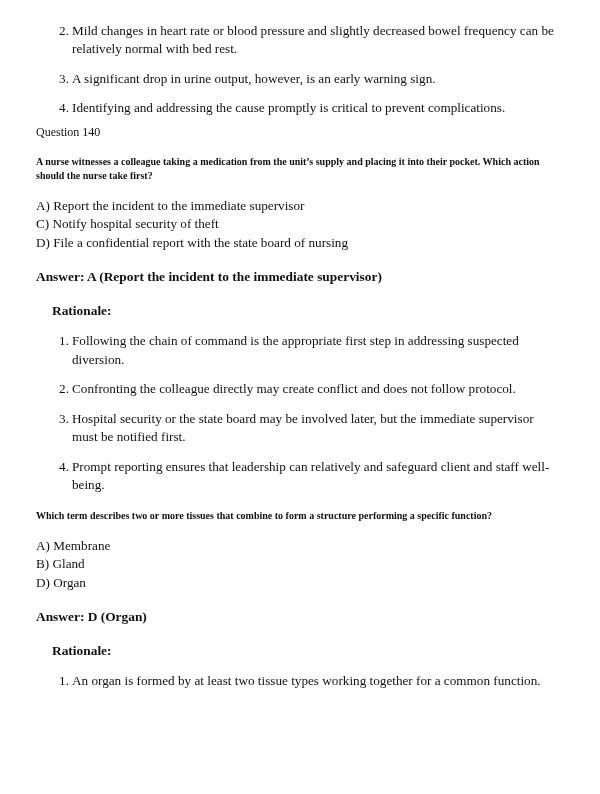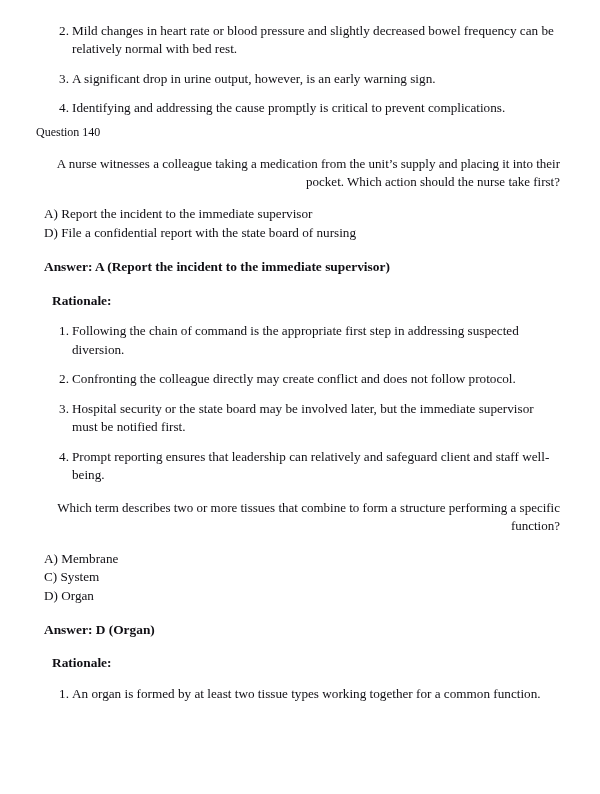--- a/index.html
+++ b/index.html
@@ -59,47 +59,47 @@
   
   .q-heading {
     font-weight: normal;
     font-size: 12px;
     margin: 7px 0 0 0;
     line-height: 1.3;
   }
   .answer-line {
     font-weight: bold;
     font-size: 13.4px;
-    margin: 16px 0 0 8px;
+    margin: 16px 0 0 0;
     line-height: 1.3;
   }
   .rationale-heading {
     font-weight: bold;
     font-size: 13.4px;
     margin: 16px 0 13px 16px;
     line-height: 1.3;
   }
 
   
   .stem {
     margin: 14px 0 0 0;
-    font-size: 13px;
+    font-size: 10px;
     line-height: 1.42;
-    text-align: right;
+    text-align: left;
+    font-weight: bold;
   }
 
   
   .options {
     margin: 14px 0 0 0;
   }
   .options .opt {
     font-size: 13.2px;
     line-height: 1.40;
     white-space: nowrap;
-    margin-left: 8px;
   }
 </style>
 </head>
 <body>
 
 <div class="page">
   <div class="doc">
 
     <ol class="num-list">
       <li>
@@ -115,20 +115,21 @@
         <span class="li-text">Identifying and addressing the cause promptly is critical to prevent complications.</span>
       </li>
     </ol>
 
     <div class="q-heading">Question 140</div>
 
     <div class="stem">A nurse witnesses a colleague taking a medication from the unit’s supply and placing it into their pocket. Which action should the nurse take first?</div>
 
     <div class="options">
       <div class="opt">A) Report the incident to the immediate supervisor</div>
+      <div class="opt">C) Notify hospital security of theft</div>
       <div class="opt">D) File a confidential report with the state board of nursing</div>
     </div>
 
     <div class="answer-line">Answer: A (Report the incident to the immediate supervisor)</div>
 
     <div class="rationale-heading">Rationale:</div>
 
     <ol class="num-list">
       <li>
         <span class="marker">1.</span>
@@ -146,21 +147,21 @@
         <span class="marker">4.</span>
         <span class="li-text">Prompt reporting ensures that leadership can relatively and safeguard client and staff well-being.</span>
       </li>
     </ol>
 
 
     <div class="stem">Which term describes two or more tissues that combine to form a structure performing a specific function?</div>
 
     <div class="options">
       <div class="opt">A) Membrane</div>
-      <div class="opt">C) System</div>
+      <div class="opt">B) Gland</div>
       <div class="opt">D) Organ</div>
     </div>
 
     <div class="answer-line">Answer: D (Organ)</div>
 
     <div class="rationale-heading">Rationale:</div>
 
     <ol class="num-list">
       <li>
         <span class="marker">1.</span>

